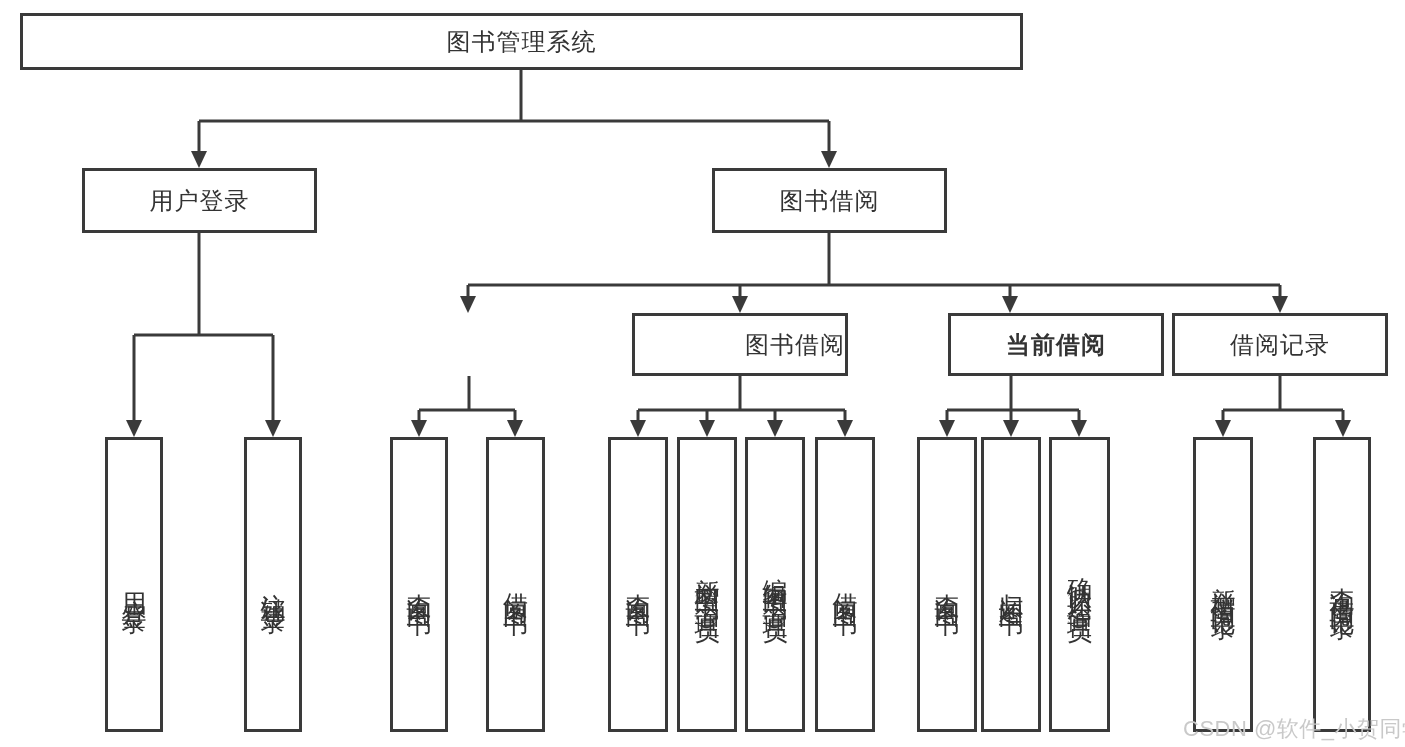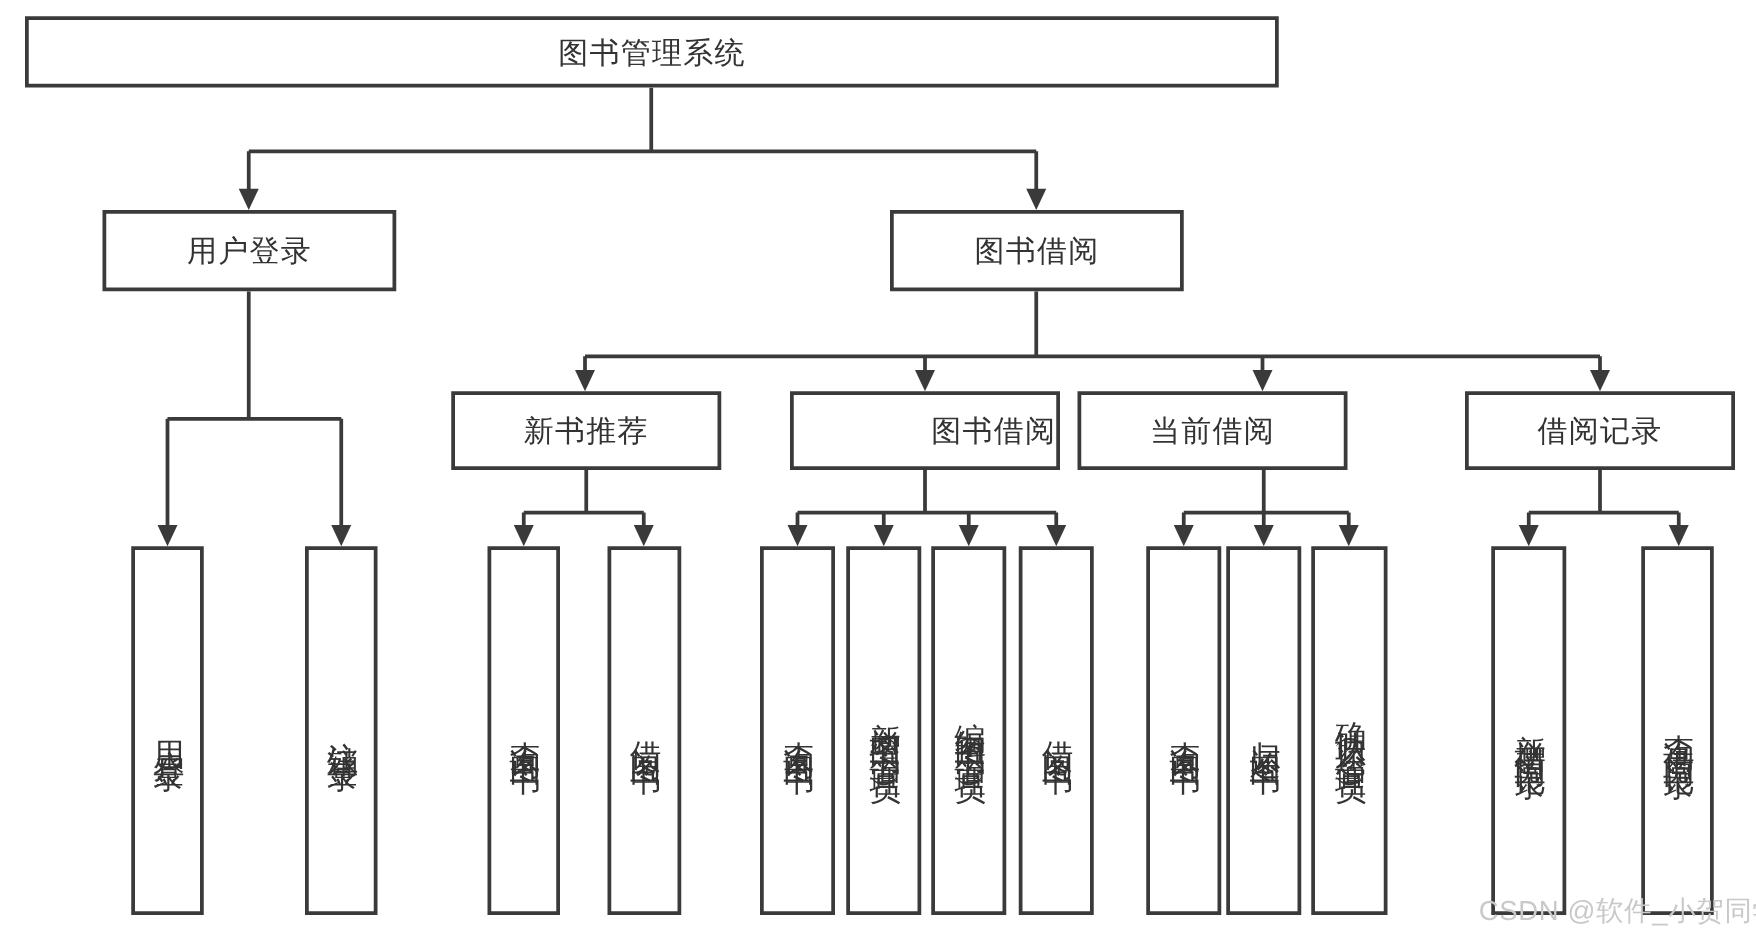--- a/index.html
+++ b/index.html
@@ -108,27 +108,24 @@
     <span class="hlabel">图书管理系统</span>
   </div>
 
   <div class="node" style="left:82px; top:168px; width:235px; height:65px;">
     <span class="hlabel">用户登录</span>
   </div>
   <div class="node" style="left:712px; top:168px; width:235px; height:65px;">
     <span class="hlabel">图书借阅</span>
   </div>
 
-  <div class="node" style="left:361px; top:313px; width:216px; height:63px;">
-    <span class="hlabel">新书推荐</span>
-  </div>
   <div class="node" style="left:632px; top:313px; width:216px; height:63px;justify-content:flex-end;">
     <span class="hlabel">图书借阅</span>
   </div>
-  <div class="node" style="left:862px; top:313px; width:216px; height:63px;">
+  <div class="node" style="left:948px; top:313px; width:216px; height:63px;font-weight:bold;">
     <span class="hlabel">当前借阅</span>
   </div>
   <div class="node" style="left:1172px; top:313px; width:216px; height:63px;align-items:center;">
     <span class="hlabel">借阅记录</span>
   </div>
 
   <div class="node" style="left:105px; top:437px; width:58px; height:295px;">
     <span class="vtext">用户登录</span>
   </div>
   <div class="node" style="left:244px; top:437px; width:58px; height:295px;">

